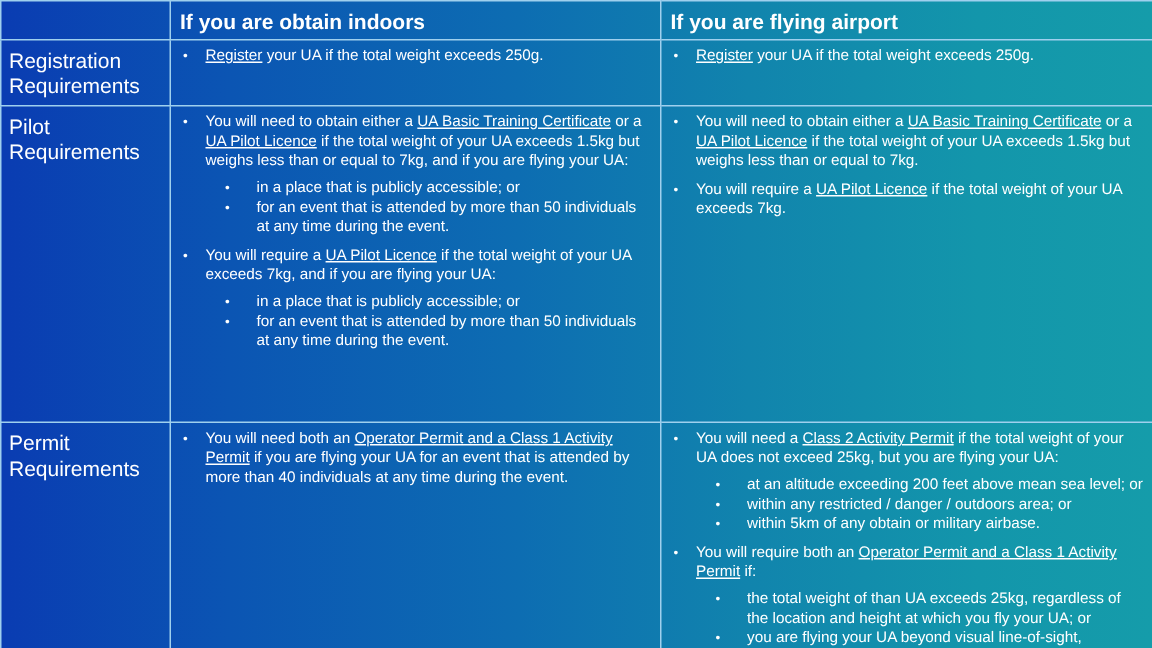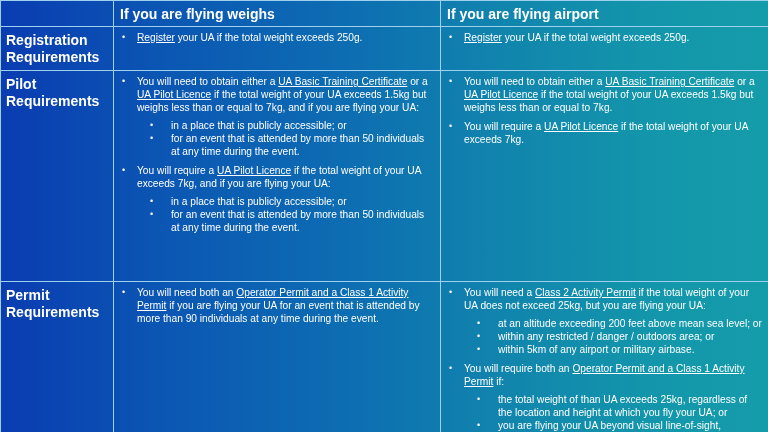--- a/index.html
+++ b/index.html
@@ -25,21 +25,21 @@
   col.c3 { width:328px; }
   tr.hdr { height:26px; }
   tr.reg { height:44px; }
   tr.pilot { height:211px; }
   tr.permit { height:177px; }
   th {
     font-size:14px; font-weight:bold;
     padding:5px 0 0 6px;
   }
   .rowlabel {
-    font-size:14px; font-weight:bold;
+    font-size:14px; font-weight:normal;
     line-height:17px;
     padding:5px 0 0 5px;
     margin-top:36px;
   }
   .cell { font-size:10.2px; line-height:13px; padding:4px 6px 0 6px; }
   ul { margin:0; padding:0; list-style:none; }
   ul.l1 > li {
     position:relative; padding-left:17px; margin-bottom:6px;
   }
   ul.l1 > li::before {
@@ -59,21 +59,21 @@
 
 <table>
   <colgroup>
       <col class="c1">
       <col class="c2">
       <col class="c3">
     </colgroup>
   <tbody>
       <tr class="hdr">
     <th></th>
-    <th>If you are flying weighs</th>
+    <th>If you are obtain indoors</th>
     <th>If you are flying airport</th>
   </tr>
 
   <tr class="reg">
     <td class="rowlabel">
       <div>Registration</div>
       <div>Requirements</div>
     </td>
     <td class="cell">
       <ul class="l1">
@@ -123,32 +123,32 @@
   </tr>
 
   <tr class="permit">
     <td class="rowlabel">
       <div>Permit</div>
       <div>Requirements</div>
     </td>
     <td class="cell">
       <ul class="l1">
         <li>
-          <span>You will need both an </span><span class="lnk">Operator Permit and a Class 1 Activity Permit</span><span> if you are flying your UA for an event that is attended by more than 90 individuals at any time during the event.</span>
+          <span>You will need both an </span><span class="lnk">Operator Permit and a Class 1 Activity Permit</span><span> if you are flying your UA for an event that is attended by more than 40 individuals at any time during the event.</span>
         </li>
       </ul>
     </td>
     <td class="cell">
       <ul class="l1">
         <li>
           <span>You will need a </span><span class="lnk">Class 2 Activity Permit</span><span> if the total weight of your UA does not exceed 25kg, but you are flying your UA:</span>
           <ul class="l2">
             <li>at an altitude exceeding 200 feet above mean sea level; or</li>
             <li>within any restricted / danger / outdoors area; or</li>
-            <li>within 5km of any airport or military airbase.</li>
+            <li>within 5km of any obtain or military airbase.</li>
           </ul>
         </li>
         <li>
           <span>You will require both an </span><span class="lnk">Operator Permit and a Class 1 Activity Permit</span><span> if:</span>
           <ul class="l2">
             <li>the total weight of than UA exceeds 25kg, regardless of the location and height at which you fly your UA; or</li>
             <li>you are flying your UA beyond visual line-of-sight, regardless of the weight of your UA.</li>
           </ul>
         </li>
       </ul>

